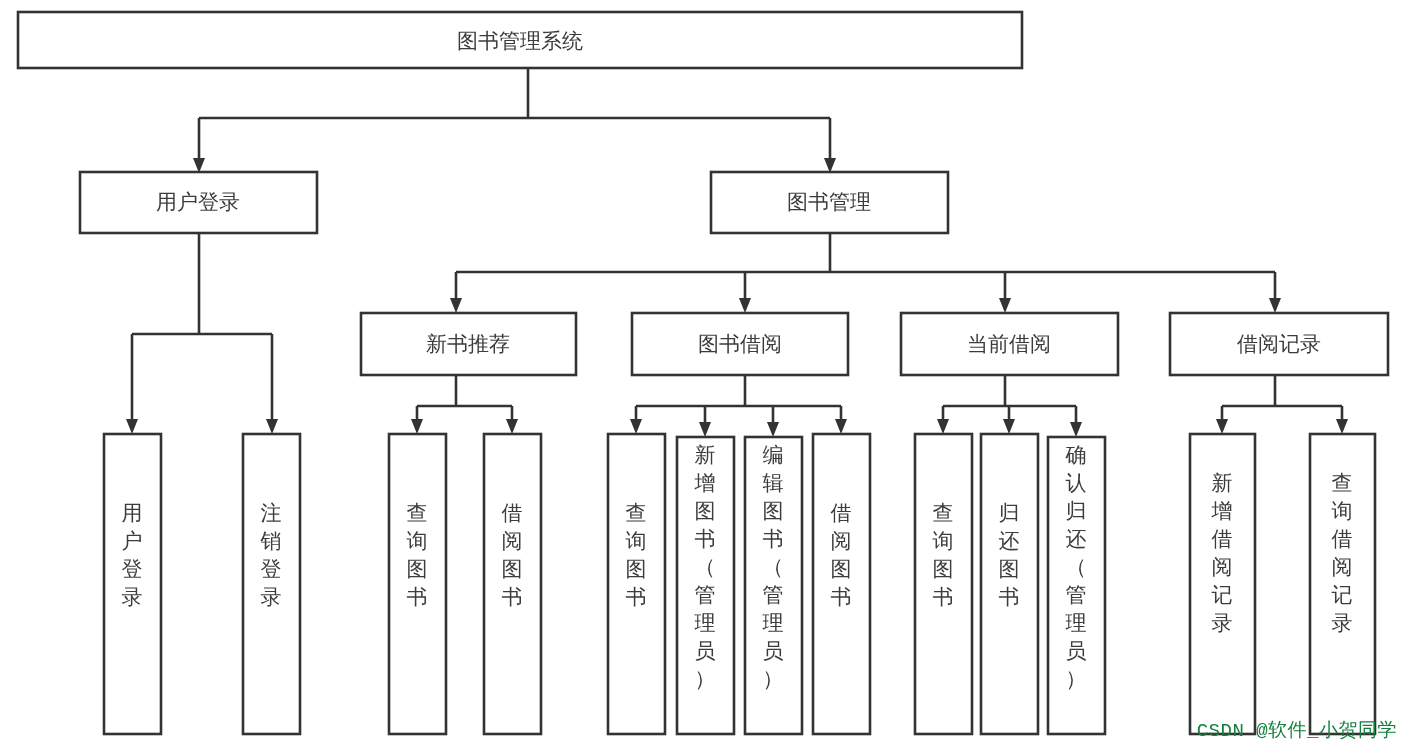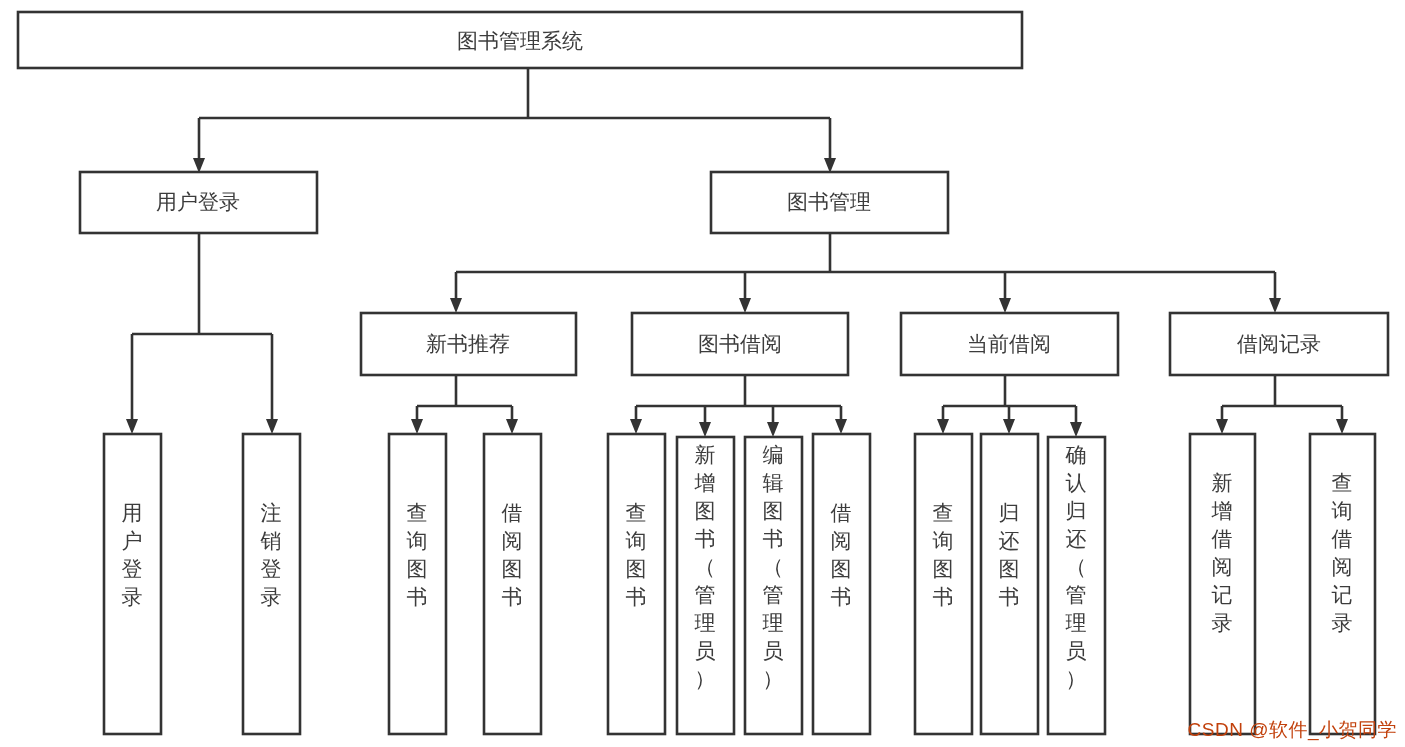--- a/index.html
+++ b/index.html
@@ -51,23 +51,23 @@
     fill: none;
     stroke-linecap: butt;
   }
   .arrow-head {
     fill: #333333;
   }
   .watermark {
     position: absolute;
     right: 8px;
     bottom: 4px;
-    font-family: Liberation Sans, sans-serif;
+    font-family: Liberation Mono, monospace;
     font-size: 19px;
-    color: #c2410c;
+    color: #15803d;
     letter-spacing: 0.5px;
     white-space: nowrap;
     pointer-events: none;
   }
 </style>
 </head>
 <body>
 
 <div id="diagram-root">
 

